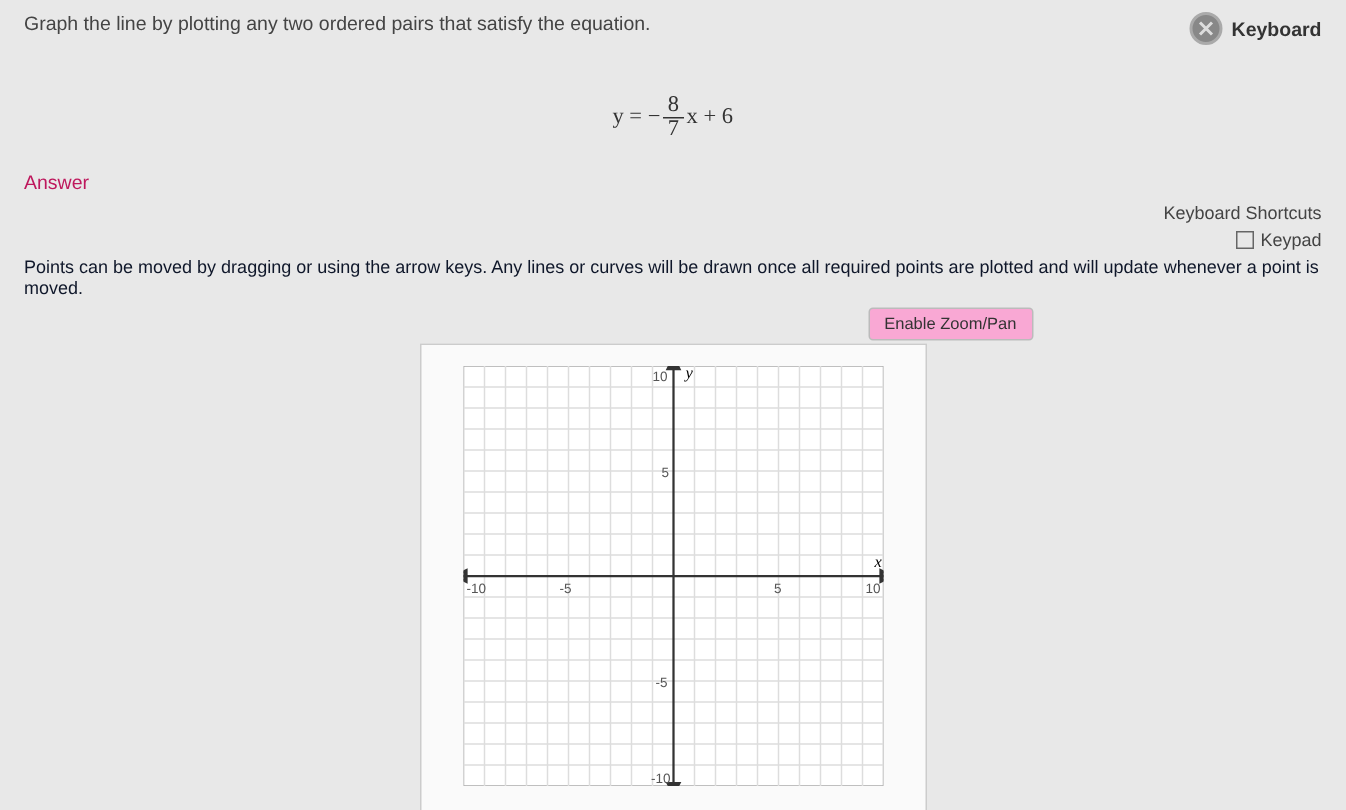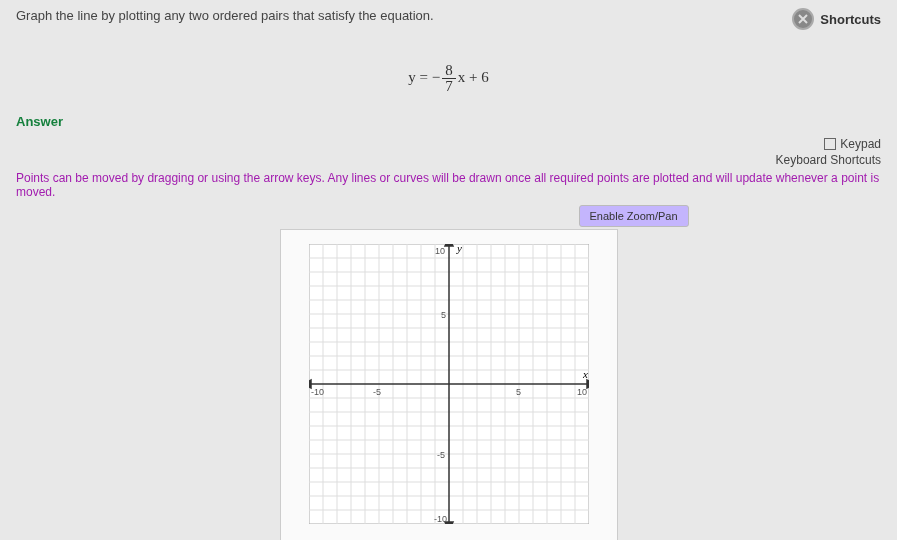--- a/index.html
+++ b/index.html
@@ -52,22 +52,22 @@
 .frac {
   display: inline-block;
   vertical-align: middle;
   text-align: center;
   margin: 0 2px;
 }
 .frac .num { border-bottom: 1px solid #333; padding: 0 3px; line-height: 1; }
 .frac .den { padding: 0 3px; line-height: 1; }
 .answer-label {
   font-size: 13px;
-  font-weight: bold;
-  color: #15803d;
+  font-weight: normal;
+  color: #be185d;
   margin: 8px 0;
 }
 .tools-row {
   display: flex;
   justify-content: flex-end;
   gap: 16px;
   font-size: 12px;
   color: #444;
   margin-bottom: 4px;
 }
@@ -77,34 +77,34 @@
   gap: 4px;
 }
 .keypad-icon {
   width: 12px;
   height: 12px;
   border: 1px solid #666;
   display: inline-block;
 }
 .instructions {
   font-size: 12px;
-  color: #a21caf;
+  color: #0f172a;
   margin-bottom: 8px;
 }
 .graph-area {
   display: flex;
   justify-content: center;
   position: relative;
 }
 .zoom-btn {
   position: absolute;
   top: -2px;
   left: 50%;
   transform: translateX(130px);
-  background: #c4b5fd;
+  background: #f9a8d4;
   border: 1px solid #bbb;
   border-radius: 3px;
   padding: 4px 10px;
   font-size: 11px;
   color: #333;
 }
 .graph-box {
   background: #fafafa;
   border: 1px solid #ccc;
   padding: 14px 28px;
@@ -125,38 +125,38 @@
 
 <div class="container">
   <div class="top-row">
     <div class="prompt">Graph the line by plotting any two ordered pairs that satisfy the equation.</div>
     <div class="status-badge">
       <span class="status-icon">
         <svg width="14" height="14" viewBox="0 0 14 14">
             <path d="M3 3 L11 11 M11 3 L3 11" stroke="#ddd" stroke-width="2" fill="none"></path>
           </svg>
       </span>
-      <span>Shortcuts</span>
+      <span>Keyboard</span>
     </div>
   </div>
 
   <div class="equation">
     <span>y = −</span><span class="frac"><div class="num">8</div><div class="den">7</div></span><span>x + 6</span>
   </div>
 
   <div class="answer-label">Answer</div>
 
+  <div class="tools-row" style="margin-top:-2px;">
+    <div>Keyboard Shortcuts</div>
+  </div>
   <div class="tools-row">
     <div class="keypad">
       <span class="keypad-icon"></span>
       <span>Keypad</span>
     </div>
-  </div>
-  <div class="tools-row" style="margin-top:-2px;">
-    <div>Keyboard Shortcuts</div>
   </div>
 
   <div class="instructions">Points can be moved by dragging or using the arrow keys. Any lines or curves will be drawn once all required points are plotted and will update whenever a point is moved.</div>
 
   <div class="graph-area">
     <button class="zoom-btn">Enable Zoom/Pan</button>
     <div class="graph-box">
       <svg width="280" height="280" viewBox="0 0 280 280">
         <g>
           <rect x="0" y="0" width="280" height="280" fill="#fff" stroke="#aaa"></rect>

